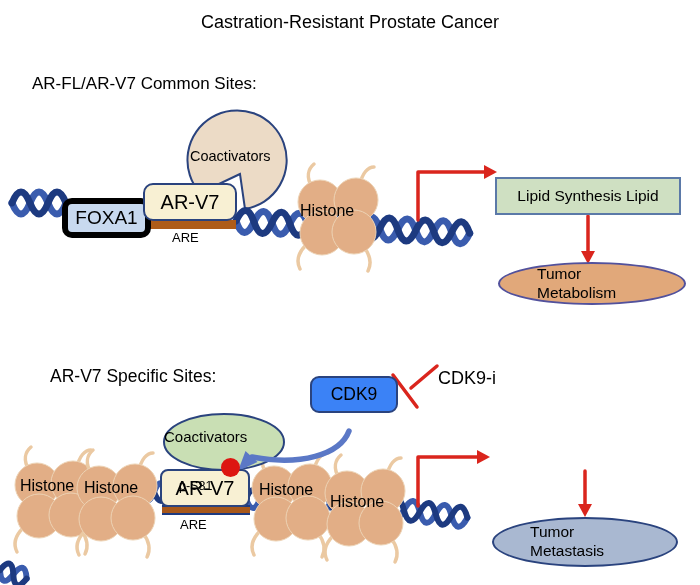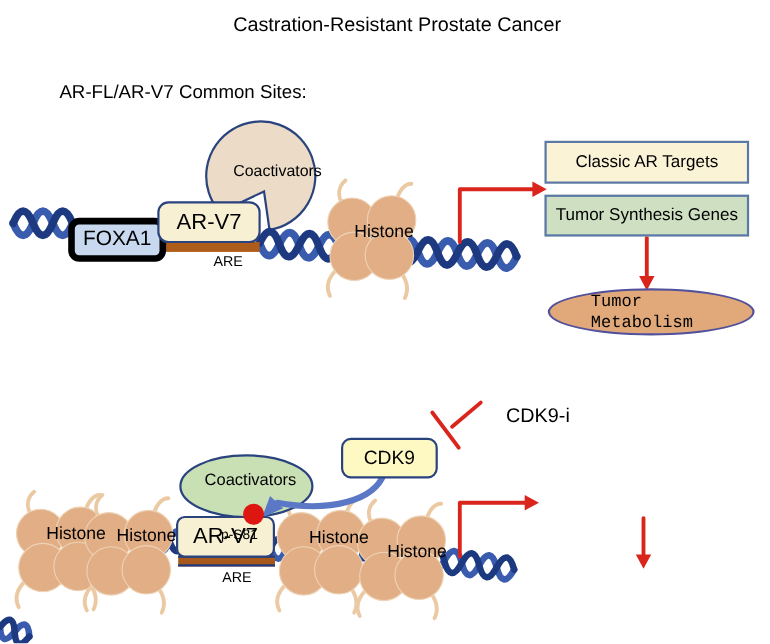--- a/index.html
+++ b/index.html
@@ -1,19 +1,19 @@
 <!DOCTYPE html>
 <html><head>
 <meta charset="utf-8">
 <style>
   html,body{margin:0;padding:0;background:#fff;}
   #canvas{position:relative;width:700px;height:585px;background:#ffffff;overflow:hidden;
           font-family:"Liberation Sans",sans-serif;color:#000;}
   #gfx{position:absolute;left:0;top:0;z-index:1;}
-  .lbl{position:absolute;z-index:5;white-space:nowrap;padding-left:22px;}
+  .lbl{position:absolute;z-index:5;white-space:nowrap;}
   .ctr{text-align:left;white-space:normal;}
   .box{position:absolute;box-sizing:border-box;display:flex;align-items:center;justify-content:center;z-index:3;}
   .title{left:0;right:0;top:12px;text-align:center;font-size:18px;}
   .seclbl{font-size:17px;}
   .bar{position:absolute;z-index:2;}
   .ell{border-radius:50%;line-height:1.22;text-align:center;}
   .dot{position:absolute;z-index:6;border-radius:50%;}
 </style>
 </head>
 <body>
@@ -109,45 +109,46 @@
     <span>FOXA1</span>
   </div>
   <div class="box" style="left:143px;top:183px;width:94px;height:38px;background:#f8f0d3;border:2px solid #2a437e;border-radius:10px;font-size:20px;z-index:4;">
     <span>AR-V7</span>
   </div>
   <div class="bar" style="left:148px;top:220px;width:88px;height:9px;background:#ae5c19;"></div>
   <div class="lbl" style="left:172px;top:230px;font-size:13px;">ARE</div>
   <div class="lbl ctr" style="left:190px;top:148px;width:96px;font-size:14.5px;">Coactivators</div>
   <div class="lbl ctr" style="left:300px;top:202px;width:76px;font-size:16px;">Histone</div>
 
-  <div class="box" style="left:495px;top:128px;width:186px;height:39px;background:#fbf3d6;border:2px solid #5b79a8;font-size:15.5px;">
-    <span>Classic AR Targets</span>
+  <div class="box" style="left:495px;top:177px;width:186px;height:38px;background:#cfe0c2;border:2px solid #5b79a8;font-size:15.5px;">
+    <span>Lipid Synthesis Lipid</span>
   </div>
-  <div class="box" style="left:495px;top:177px;width:186px;height:38px;background:#cfe0c2;border:2px solid #5b79a8;font-size:15.5px;">
-    <span>Tumor Synthesis Genes</span>
-  </div>
-  <div class="box ell" style="left:498px;top:262px;width:188px;height:43px;background:#e1a87a;border:2px solid #52519c;font-size:15.5px;font-family:Liberation Mono, monospace;">
+  <div class="box ell" style="left:498px;top:262px;width:188px;height:43px;background:#e1a87a;border:2px solid #52519c;font-size:15.5px;">
     <span class="ctr" style="width:110px;">Tumor Metabolism</span>
   </div>
 
+  <div class="lbl seclbl" style="left:50px;top:366px;font-size:17.5px;">AR-V7 Specific Sites:</div>
   <div class="lbl" style="left:438px;top:368px;font-size:18px;">CDK9-i</div>
 
-  <div class="box" style="left:310px;top:398px;width:88px;height:37px;background:#fef9c3;border:2px solid #2a437e;border-radius:9px;font-size:17.5px;">
+  <div class="box" style="left:310px;top:376px;width:88px;height:37px;background:#3b82f6;border:2px solid #2a437e;border-radius:9px;font-size:17.5px;">
     <span>CDK9</span>
   </div>
 
   <div class="lbl ctr" style="left:164px;top:428px;width:120px;font-size:15px;">Coactivators</div>
   <div class="lbl" style="left:179px;top:479px;font-size:12.5px;">p-S81</div>
   <div class="dot" style="left:221px;top:458px;width:19px;height:19px;background:#dd1611;"></div>
 
   <div class="box" style="left:160px;top:469px;width:90px;height:38px;background:#f8f0d3;border:2px solid #2a437e;border-radius:8px;font-size:20px;">
     <span>AR-V7</span>
   </div>
   <div class="bar" style="left:162px;top:505px;width:88px;height:10px;background:#a8581a;border-top:2px solid #1d3a80;border-bottom:2px solid #1d3a80;box-sizing:border-box;"></div>
   <div class="lbl" style="left:180px;top:517px;font-size:13px;">ARE</div>
 
   <div class="lbl" style="left:20px;top:477px;font-size:16px;">Histone</div>
   <div class="lbl" style="left:84px;top:479px;font-size:16px;">Histone</div>
   <div class="lbl" style="left:259px;top:481px;font-size:16px;">Histone</div>
   <div class="lbl" style="left:330px;top:493px;font-size:16px;">Histone</div>
 
+  <div class="box ell" style="left:492px;top:517px;width:186px;height:50px;background:#a9b8d1;border:2px solid #2a437e;font-size:15.5px;">
+    <span class="ctr" style="width:110px;">Tumor Metastasis</span>
+  </div>
 
 </div>
 
 </body></html>

